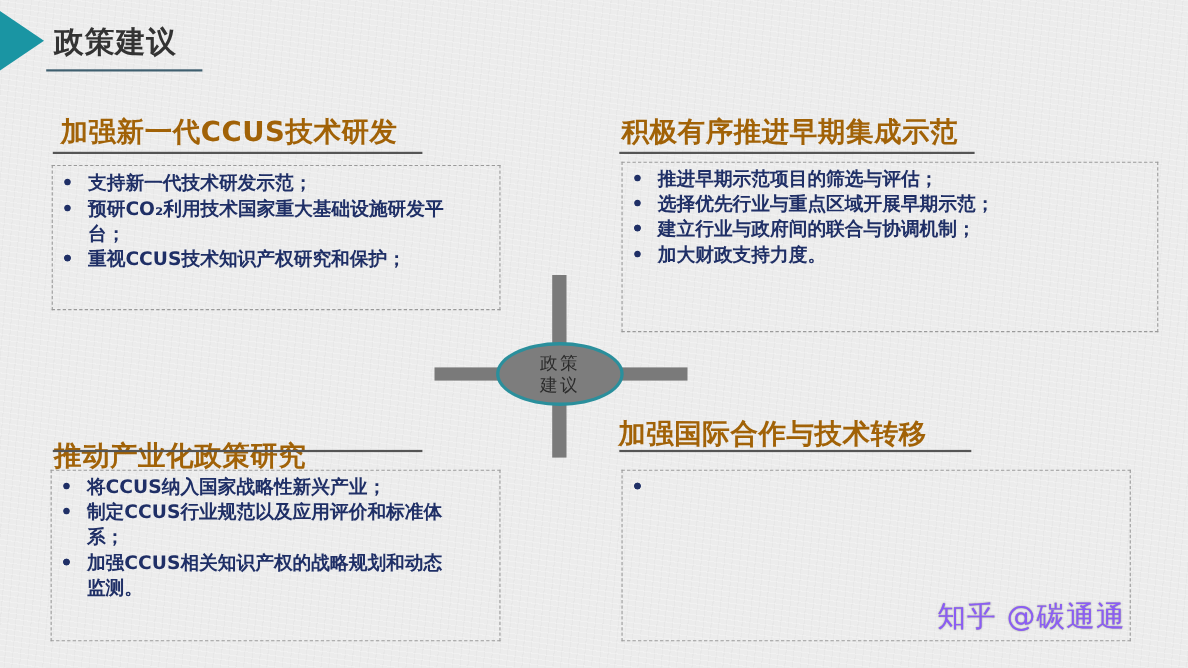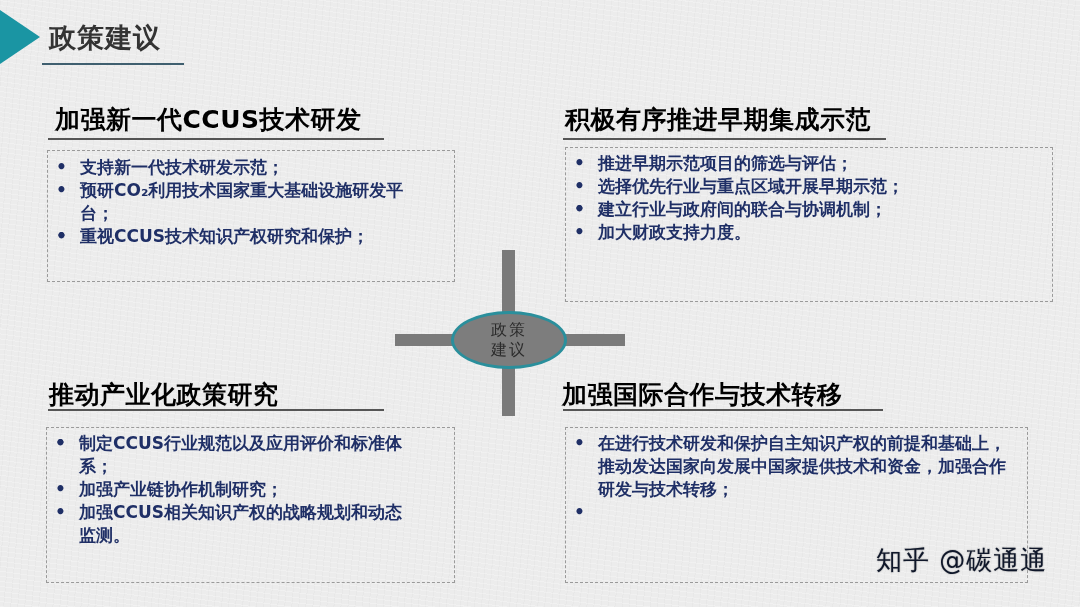--- a/index.html
+++ b/index.html
@@ -23,21 +23,21 @@
     position: absolute; left: 49px; top: 20px;
     font-size: 27px; font-weight: bold; color: #333;
     letter-spacing: 1px;
   }
   .title-underline {
     position: absolute; left: 42px; top: 63px; width: 142px; height: 2px;
     background: #3f5f6f;
   }
   .section-heading {
     position: absolute;
-    font-size: 25px; font-weight: bold; color: #000000;
+    font-size: 25px; font-weight: bold; color: #a16207;
     letter-spacing: 0.5px;
     white-space: nowrap;
   }
   .heading-underline {
     position: absolute; height: 2px; background: #555;
   }
   .box {
     position: absolute;
     border: 1.5px dashed #9a9a9a;
   }
@@ -66,24 +66,23 @@
     border: 3px solid #2a8f9c;
     display: flex; align-items: center; justify-content: center;
     text-align: center;
   }
   .center-ellipse span {
     font-size: 16px; color: #2b2b2b; line-height: 20px; width: 40px;
     letter-spacing: 2px;
   }
   .watermark {
     position: absolute; left: 852px; top: 543px;
-    font-size: 26px; color: #0f172a;
+    font-size: 26px; color: #8b5cf6;
     text-shadow: 0 0 1px #999, 0 0 2px #bbb;
     letter-spacing: 1px;
-    margin-left: 24px;
   }
 </style>
 </head>
 <body>
 
 <div class="accent-triangle"></div>
 <div class="page-title">政策建议</div>
 <div class="title-underline"></div>
 
 <div class="section-heading" style="left:55px; top:103px;">加强新一代CCUS技术研发</div>
@@ -102,36 +101,36 @@
 <div class="box" style="left:565px; top:147px; width:488px; height:155px; padding-top:4px;">
   <ul>
     <li><span class="bullet">•</span><span>推进早期示范项目的筛选与评估；</span></li>
     <li><span class="bullet">•</span><span>选择优先行业与重点区域开展早期示范；</span></li>
     <li><span class="bullet">•</span></li>
     <li><span class="bullet">•</span><span>建立行业与政府间的联合与协调机制；</span></li>
     <li><span class="bullet">•</span><span>加大财政支持力度。</span></li>
   </ul>
 </div>
 
-<div class="section-heading" style="left:49px; top:378px;">推动产业化政策研究</div>
+<div class="section-heading" style="left:49px; top:398px;">推动产业化政策研究</div>
 <div class="heading-underline" style="left:48px; top:409px; width:336px;"></div>
 <div class="box" style="left:46px; top:427px; width:409px; height:156px; padding-top:4px;">
   <ul>
+    <li><span class="bullet">•</span><span>将CCUS纳入国家战略性新兴产业；</span></li>
+    <li style="padding-right:40px;"><span class="bullet">•</span><span>制定CCUS行业规范以及应用评价和标准体系；</span></li>
     <li><span class="bullet">•</span></li>
-    <li style="padding-right:40px;"><span class="bullet">•</span><span>制定CCUS行业规范以及应用评价和标准体系；</span></li>
-    <li><span class="bullet">•</span><span>加强产业链协作机制研究；</span></li>
     <li style="padding-right:40px;"><span class="bullet">•</span><span>加强CCUS相关知识产权的战略规划和动态监测。</span></li>
   </ul>
 </div>
 
 <div class="section-heading" style="left:562px; top:378px;">加强国际合作与技术转移</div>
 <div class="heading-underline" style="left:563px; top:409px; width:320px;"></div>
 <div class="box" style="left:565px; top:427px; width:463px; height:156px; padding-top:4px;">
   <ul>
-    <li style="padding-right:20px;"><span class="bullet">•</span><span>在进行技术研发和保护自主知识产权的前提和基础上，推动发达国家向发展中国家提供技术和资金，加强合作研发与技术转移；</span></li>
+    <li style="padding-right:20px;"><span class="bullet">•</span></li>
     <li style="padding-right:20px;"><span class="bullet">•</span></li>
   </ul>
 </div>
 
 <div class="cross-v"></div>
 <div class="cross-h"></div>
 <div class="center-ellipse">
   <span>政策建议</span>
 </div>
 

